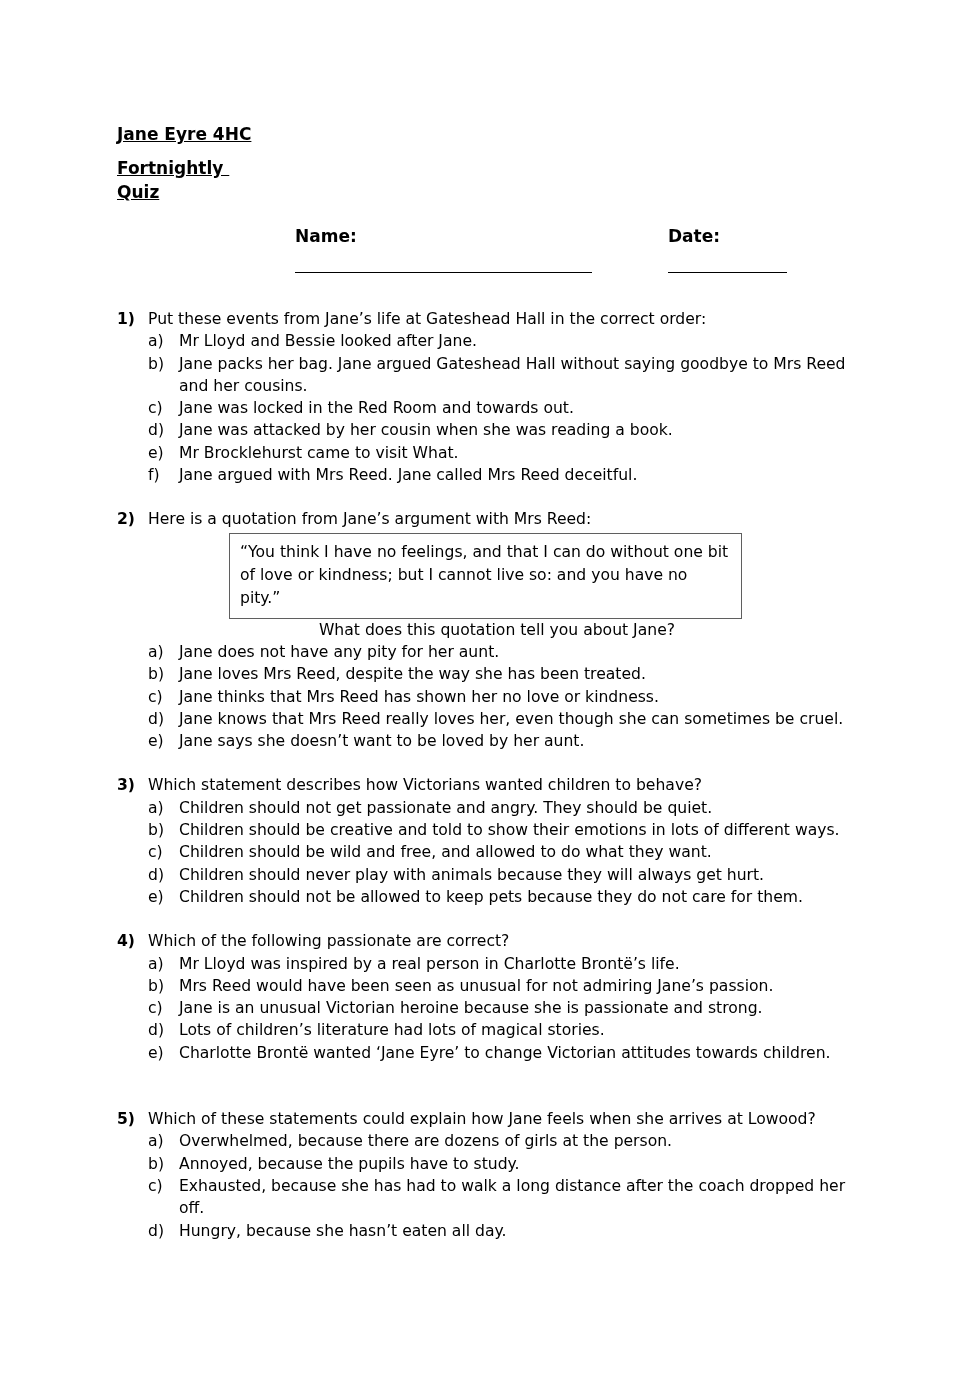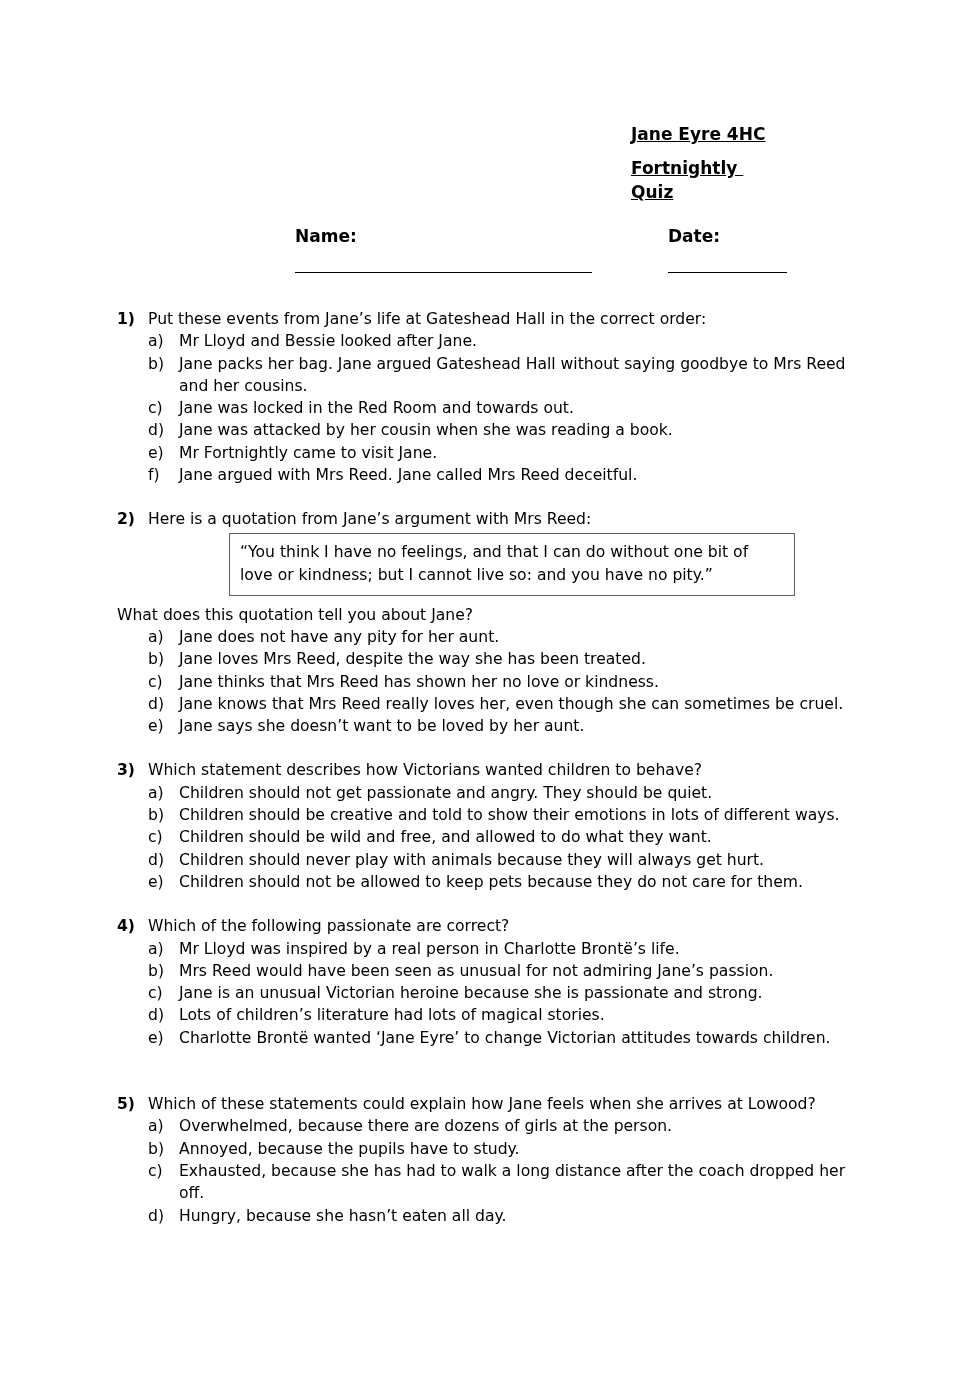--- a/index.html
+++ b/index.html
@@ -27,22 +27,22 @@
   
   .header {
     position: absolute;
     left: 117px;
     top: 122px;
     width: 744px;
   }
 
   .header-row {
     display: flex;
-    flex-direction: column;
-    align-items: flex-end;
+    flex-direction: row;
+    align-items: center;
   }
 
   .title-block {
     width: 230px;
     flex: 0 0 230px;
   }
 
   .title-line {
     font-weight: bold;
     font-size: 17px;
@@ -144,28 +144,29 @@
     white-space: pre;
   }
   .opt-text {
     flex: 1 1 auto;
     padding-right: 26px;
   }
 
   
   .sub-prompt {
     display: block;
-    margin-top: 8px;
+    margin-top: 0px;
+    text-align: center;
   }
 
   
   .quote-wrap {
     margin-left: 112px;
     margin-top: 2px;
-    width: 566px;
+    width: 513px;
     border: 1.4px solid #5f5f5f;
     box-sizing: border-box;
     padding: 7px 10px 8px 10px;
   }
   .quote-text {
     font-size: 15.6px;
     line-height: 23px;
   }
 </style>
 </head>
@@ -223,21 +224,21 @@
           <li class="opt-item">
             <span class="opt-marker">c)</span>
             <span class="opt-text">Jane was locked in the Red Room and towards out.</span>
           </li>
           <li class="opt-item">
             <span class="opt-marker">d)</span>
             <span class="opt-text">Jane was attacked by her cousin when she was reading a book.</span>
           </li>
           <li class="opt-item">
             <span class="opt-marker">e)</span>
-            <span class="opt-text">Mr Fortnightly came to visit Jane.</span>
+            <span class="opt-text">Mr Brocklehurst came to visit What.</span>
           </li>
           <li class="opt-item">
             <span class="opt-marker">f)</span>
             <span class="opt-text">Jane argued with Mrs Reed. Jane called Mrs Reed deceitful.</span>
           </li>
         </ul>
       </div>
       <div class="qblock">
         <div class="q-line">
           <div class="q-num">2)</div>

